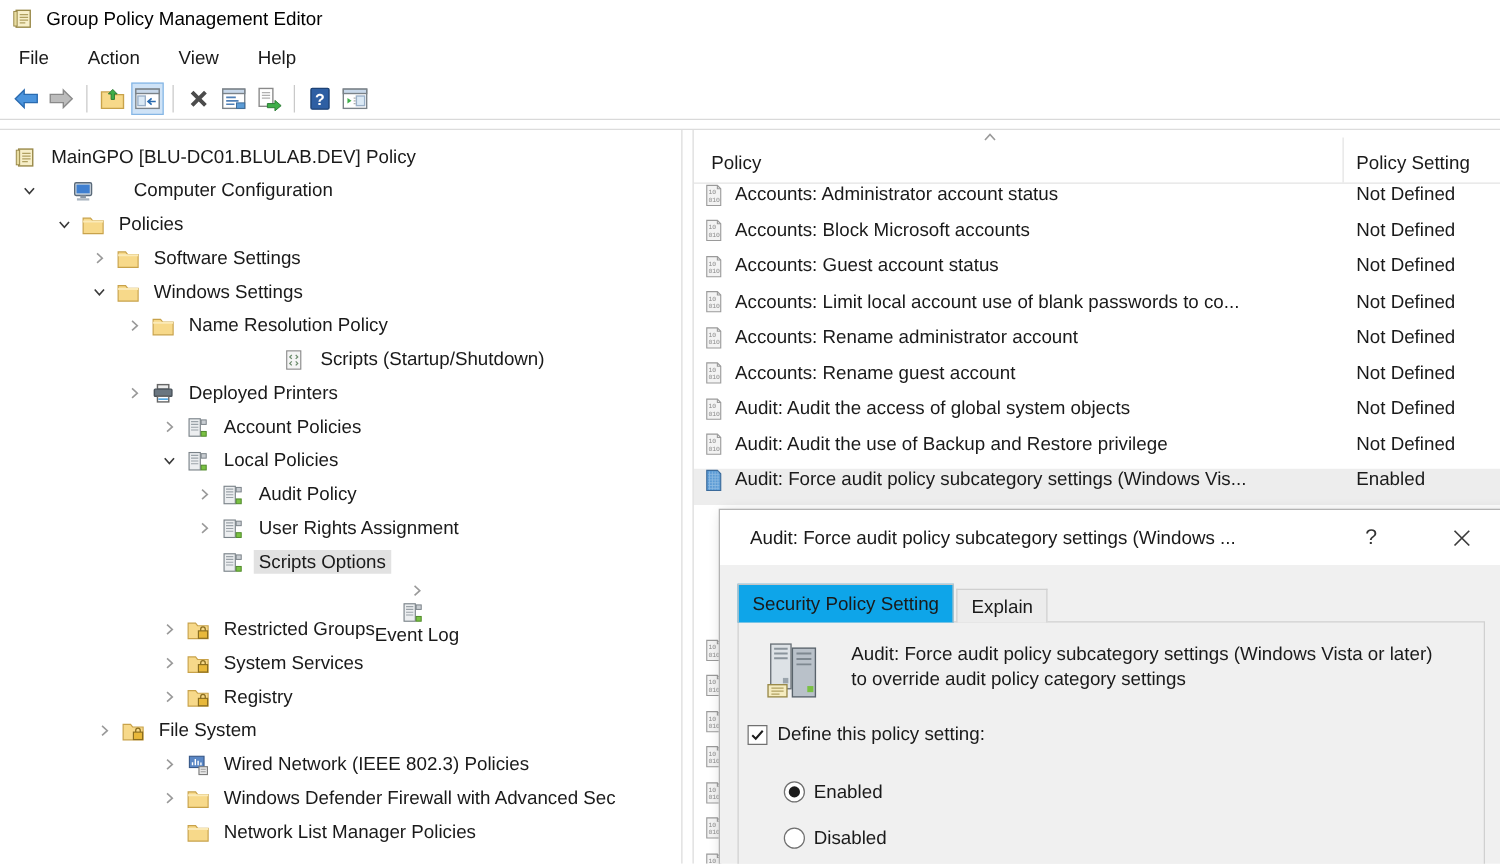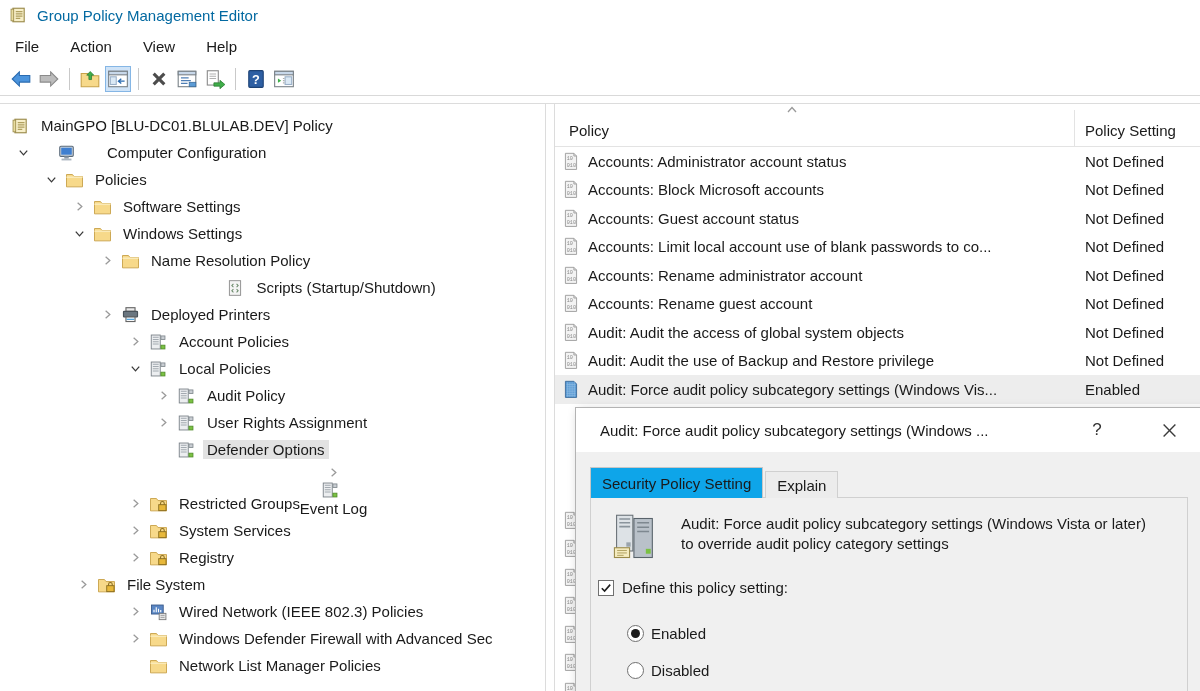--- a/index.html
+++ b/index.html
@@ -4,21 +4,21 @@
 <style>
   html,body{margin:0;padding:0;}
   body{
     width:1200px;height:691px;overflow:hidden;position:relative;
     background:#ffffff;color:#1a1a1a;
     font-family:"Liberation Sans",sans-serif;font-size:15px;
     -webkit-font-smoothing:antialiased;
   }
   
   .titlebar{height:30px;display:flex;align-items:center;padding-left:9px;}
-  .titlebar .app-title{color:#0369a1;margin-left:10px;}
+  .titlebar .app-title{color:#000000;margin-left:10px;}
   .menubar{height:33px;display:flex;align-items:center;padding-left:15px;}
   .menu-item{margin-right:31px;color:#1a1a1a;cursor:default;}
   .toolbar{height:32px;display:flex;align-items:center;padding-left:7px;border-bottom:1px solid #d9d9d9;}
   .tbtn{width:26px;height:26px;display:flex;align-items:center;justify-content:center;margin:0 1px;border:1px solid transparent;box-sizing:border-box;}
   .tbtn.active{background:#cfe3f7;border-color:#85b6e5;}
   .tsep{width:1px;height:22px;background:#c9c9c9;margin:0 6px;flex:none;}
   
   .main{position:absolute;top:103px;left:0;right:0;bottom:0;border-top:1px solid #dcdcdc;display:flex;background:#fff;}
   .tree-pane{width:546px;flex:none;border-right:1px solid #dcdcdc;overflow:hidden;padding-top:8px;box-sizing:border-box;}
   .splitter{width:8px;flex:none;}
@@ -28,21 +28,21 @@
   .chev{width:26px;height:18px;flex:none;display:flex;align-items:center;justify-content:center;}
   .ticon{width:20px;height:18px;flex:none;margin-right:7px;display:flex;align-items:center;justify-content:center;}
   .tlabel{padding:1px 4px;}
   .tree-row.selected .tlabel{background:#e2e2e2;}
   
   .list-header{height:42px;position:relative;border-bottom:1px solid #e3e3e3;}
   .col-policy{position:absolute;left:14px;bottom:7px;}
   .col-setting{position:absolute;left:530px;bottom:7px;}
   .col-div{position:absolute;left:519px;top:6px;bottom:0;width:1px;background:#e3e3e3;}
   .sort-caret{position:absolute;left:230px;top:1px;}
-  .lrow{height:28.5px;display:flex;align-items:center;position:relative;white-space:nowrap;}
+  .lrow{height:28.5px;display:flex;position:relative;white-space:nowrap;}
   .lrow .licon{width:19px;height:18px;margin-left:7px;margin-right:7px;flex:none;display:flex;align-items:center;}
   .lrow .lname{flex:none;width:485px;overflow:hidden;}
   .lrow .lsetting{position:absolute;left:530px;}
   .lrow.selected{background:#ededed;}
   
   .dialog{position:absolute;left:575px;top:407px;width:640px;height:300px;background:#f0f0f0;
     border:1px solid #b3b3b3;box-shadow:3px 3px 10px rgba(0,0,0,.22);z-index:10;overflow:hidden;box-sizing:border-box;}
   .dlg-title{height:44px;background:#ffffff;display:flex;align-items:center;padding-left:24px;position:relative;}
   .dlg-btn{position:absolute;top:0;width:42px;height:44px;display:flex;align-items:center;justify-content:center;color:#333;}
   .dlg-help{left:500px;font-size:17px;}
@@ -342,21 +342,21 @@
       <div class="tree-row selected" style="padding-left: 150px;">
         <span class="chev"></span>
         <span class="ticon">
           <svg width="18" height="18" viewBox="0 0 16 16">
             <rect x="2" y="1.8" width="8" height="12.4" fill="#eceef0" stroke="#7a8288" stroke-width="0.8"></rect>
             <path d="M3.4 3.8h5.2M3.4 5.8h5.2M3.4 7.8h5.2M3.4 9.8h5.2" stroke="#9aa2a8" stroke-width="0.8"></path>
             <rect x="10.6" y="2.6" width="3.6" height="3.2" fill="#c8cdd2" stroke="#7a8288" stroke-width="0.7"></rect>
             <rect x="10.6" y="10.8" width="3.6" height="3.4" fill="#7ac143" stroke="#4f8a2a" stroke-width="0.7"></rect>
           </svg>
         </span>
-        <span class="tlabel">Defender Options</span>
+        <span class="tlabel">Scripts Options</span>
       </div>
       <div class="tree-row" style="padding-left: 122px; flex-direction: column;">
         <span class="chev">
           <svg width="13" height="13" viewBox="0 0 14 14">
             <polyline points="5,3 9.5,7 5,11" fill="none" stroke="#9a9a9a" stroke-width="1.4"></polyline>
           </svg>
         </span>
         <span class="ticon">
           <svg width="18" height="18" viewBox="0 0 16 16">
             <rect x="2" y="1.8" width="8" height="12.4" fill="#eceef0" stroke="#7a8288" stroke-width="0.8"></rect>

